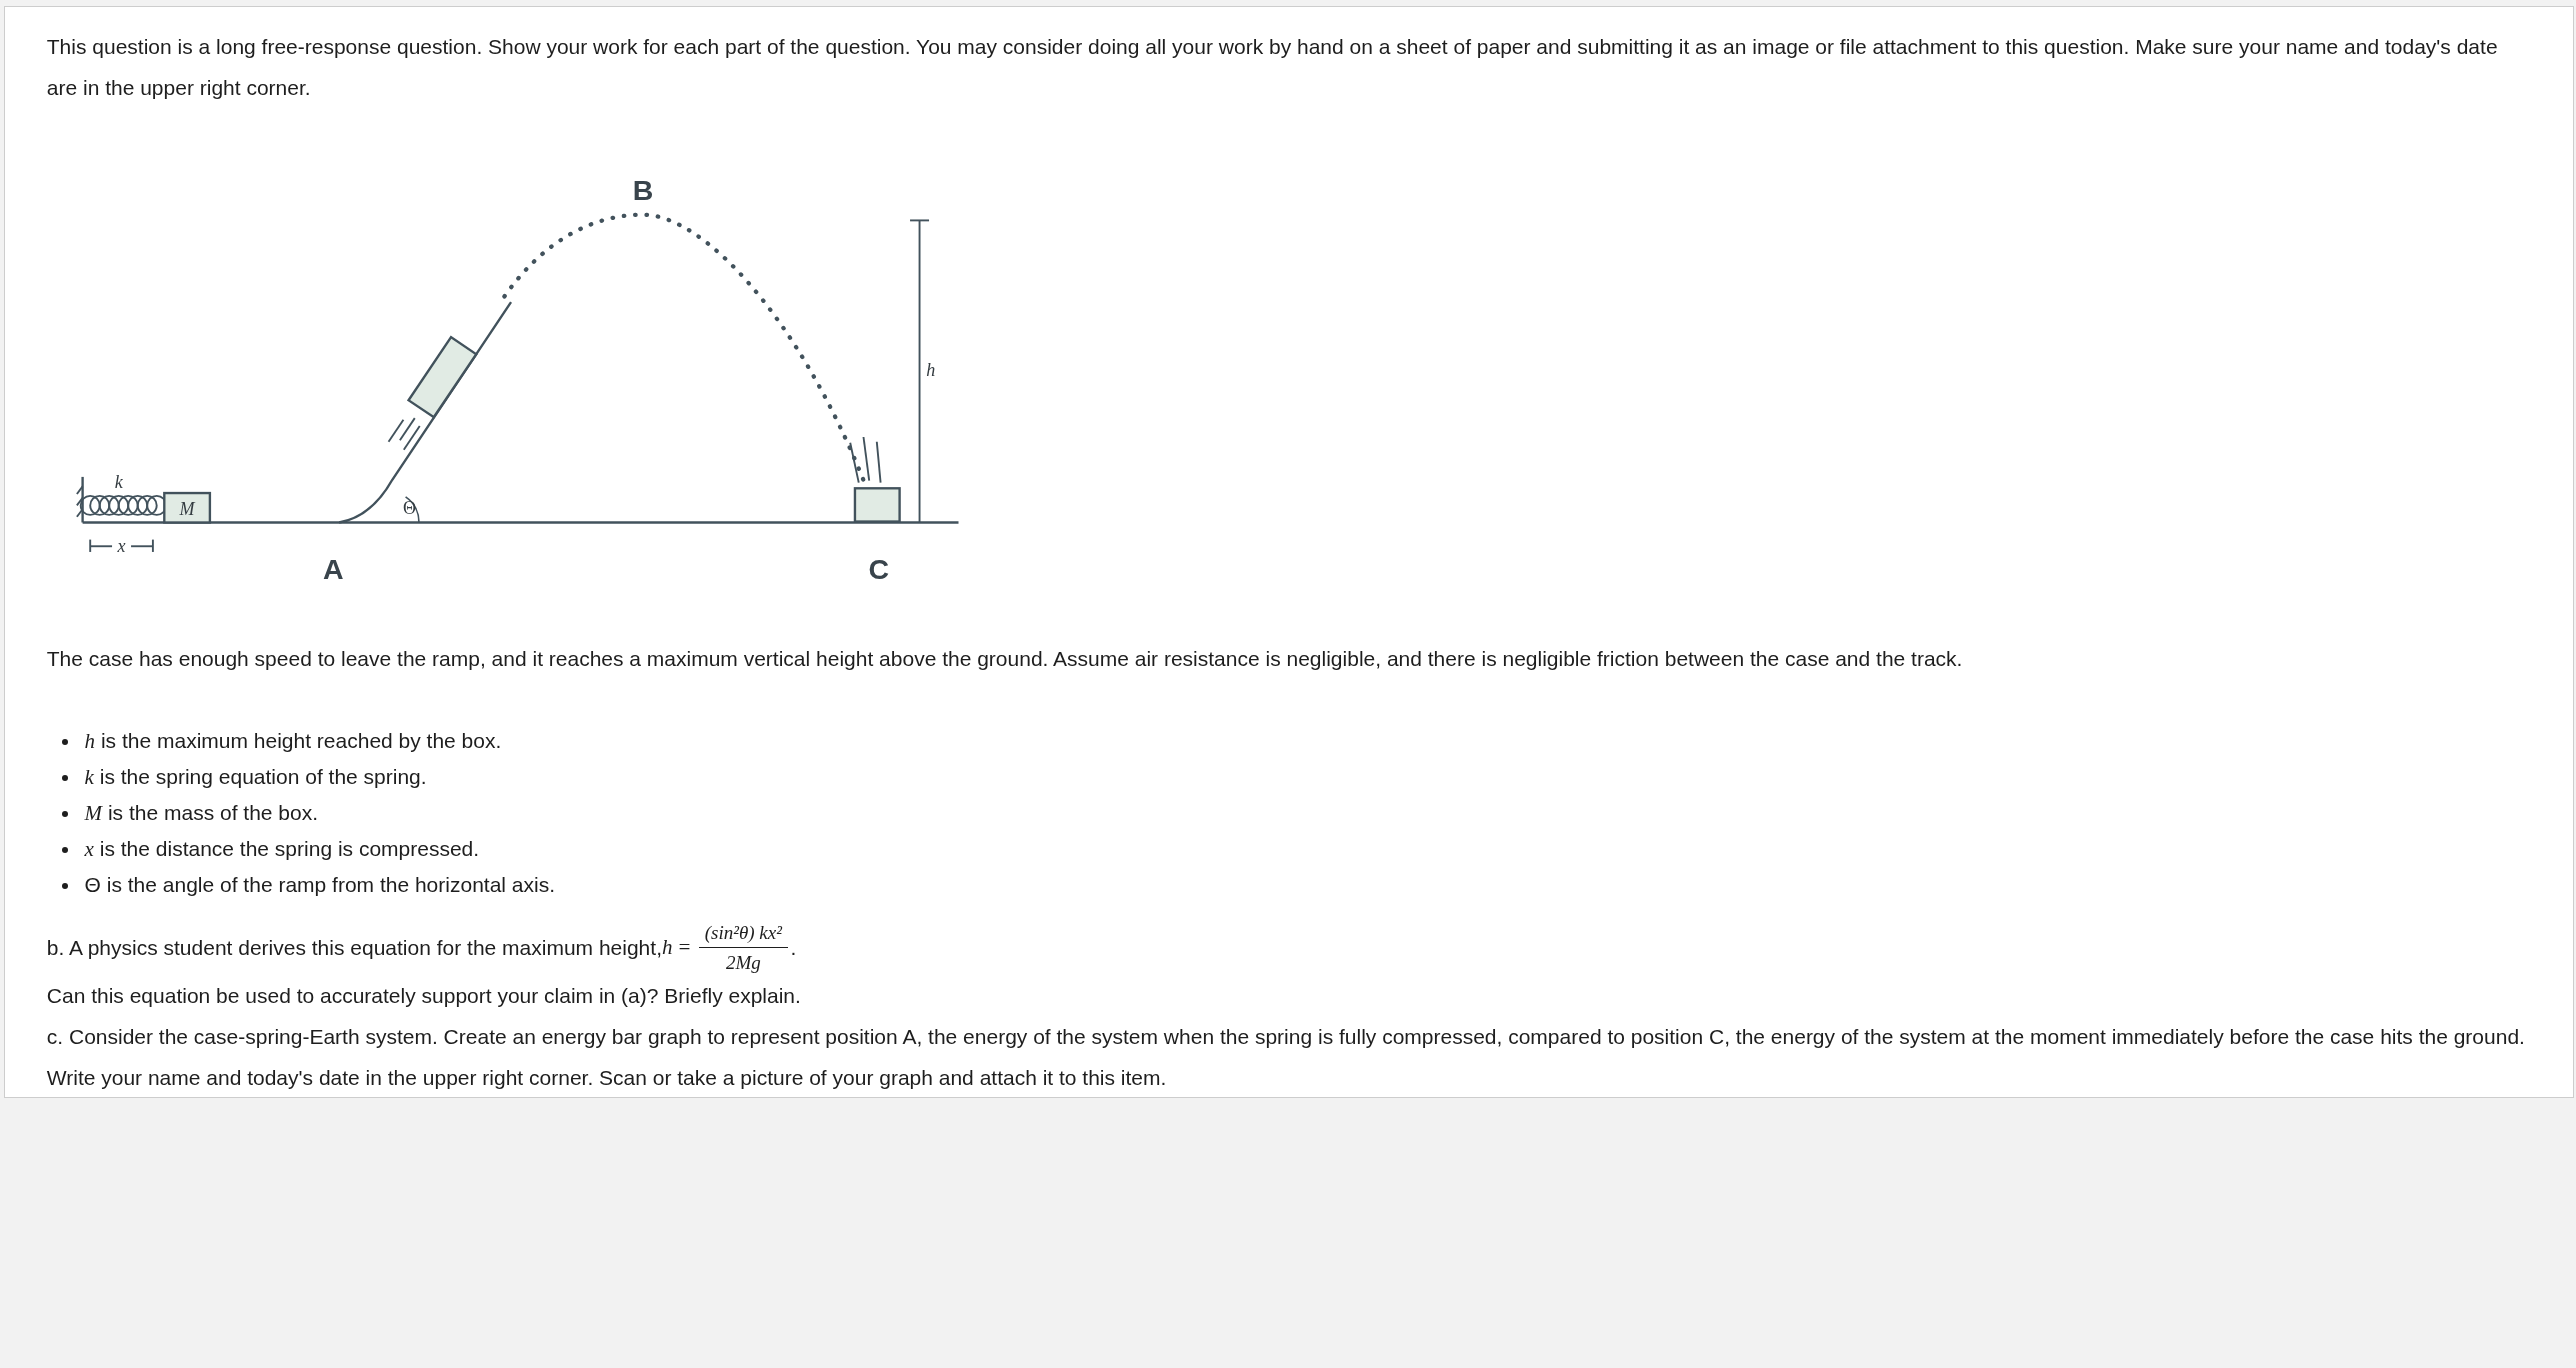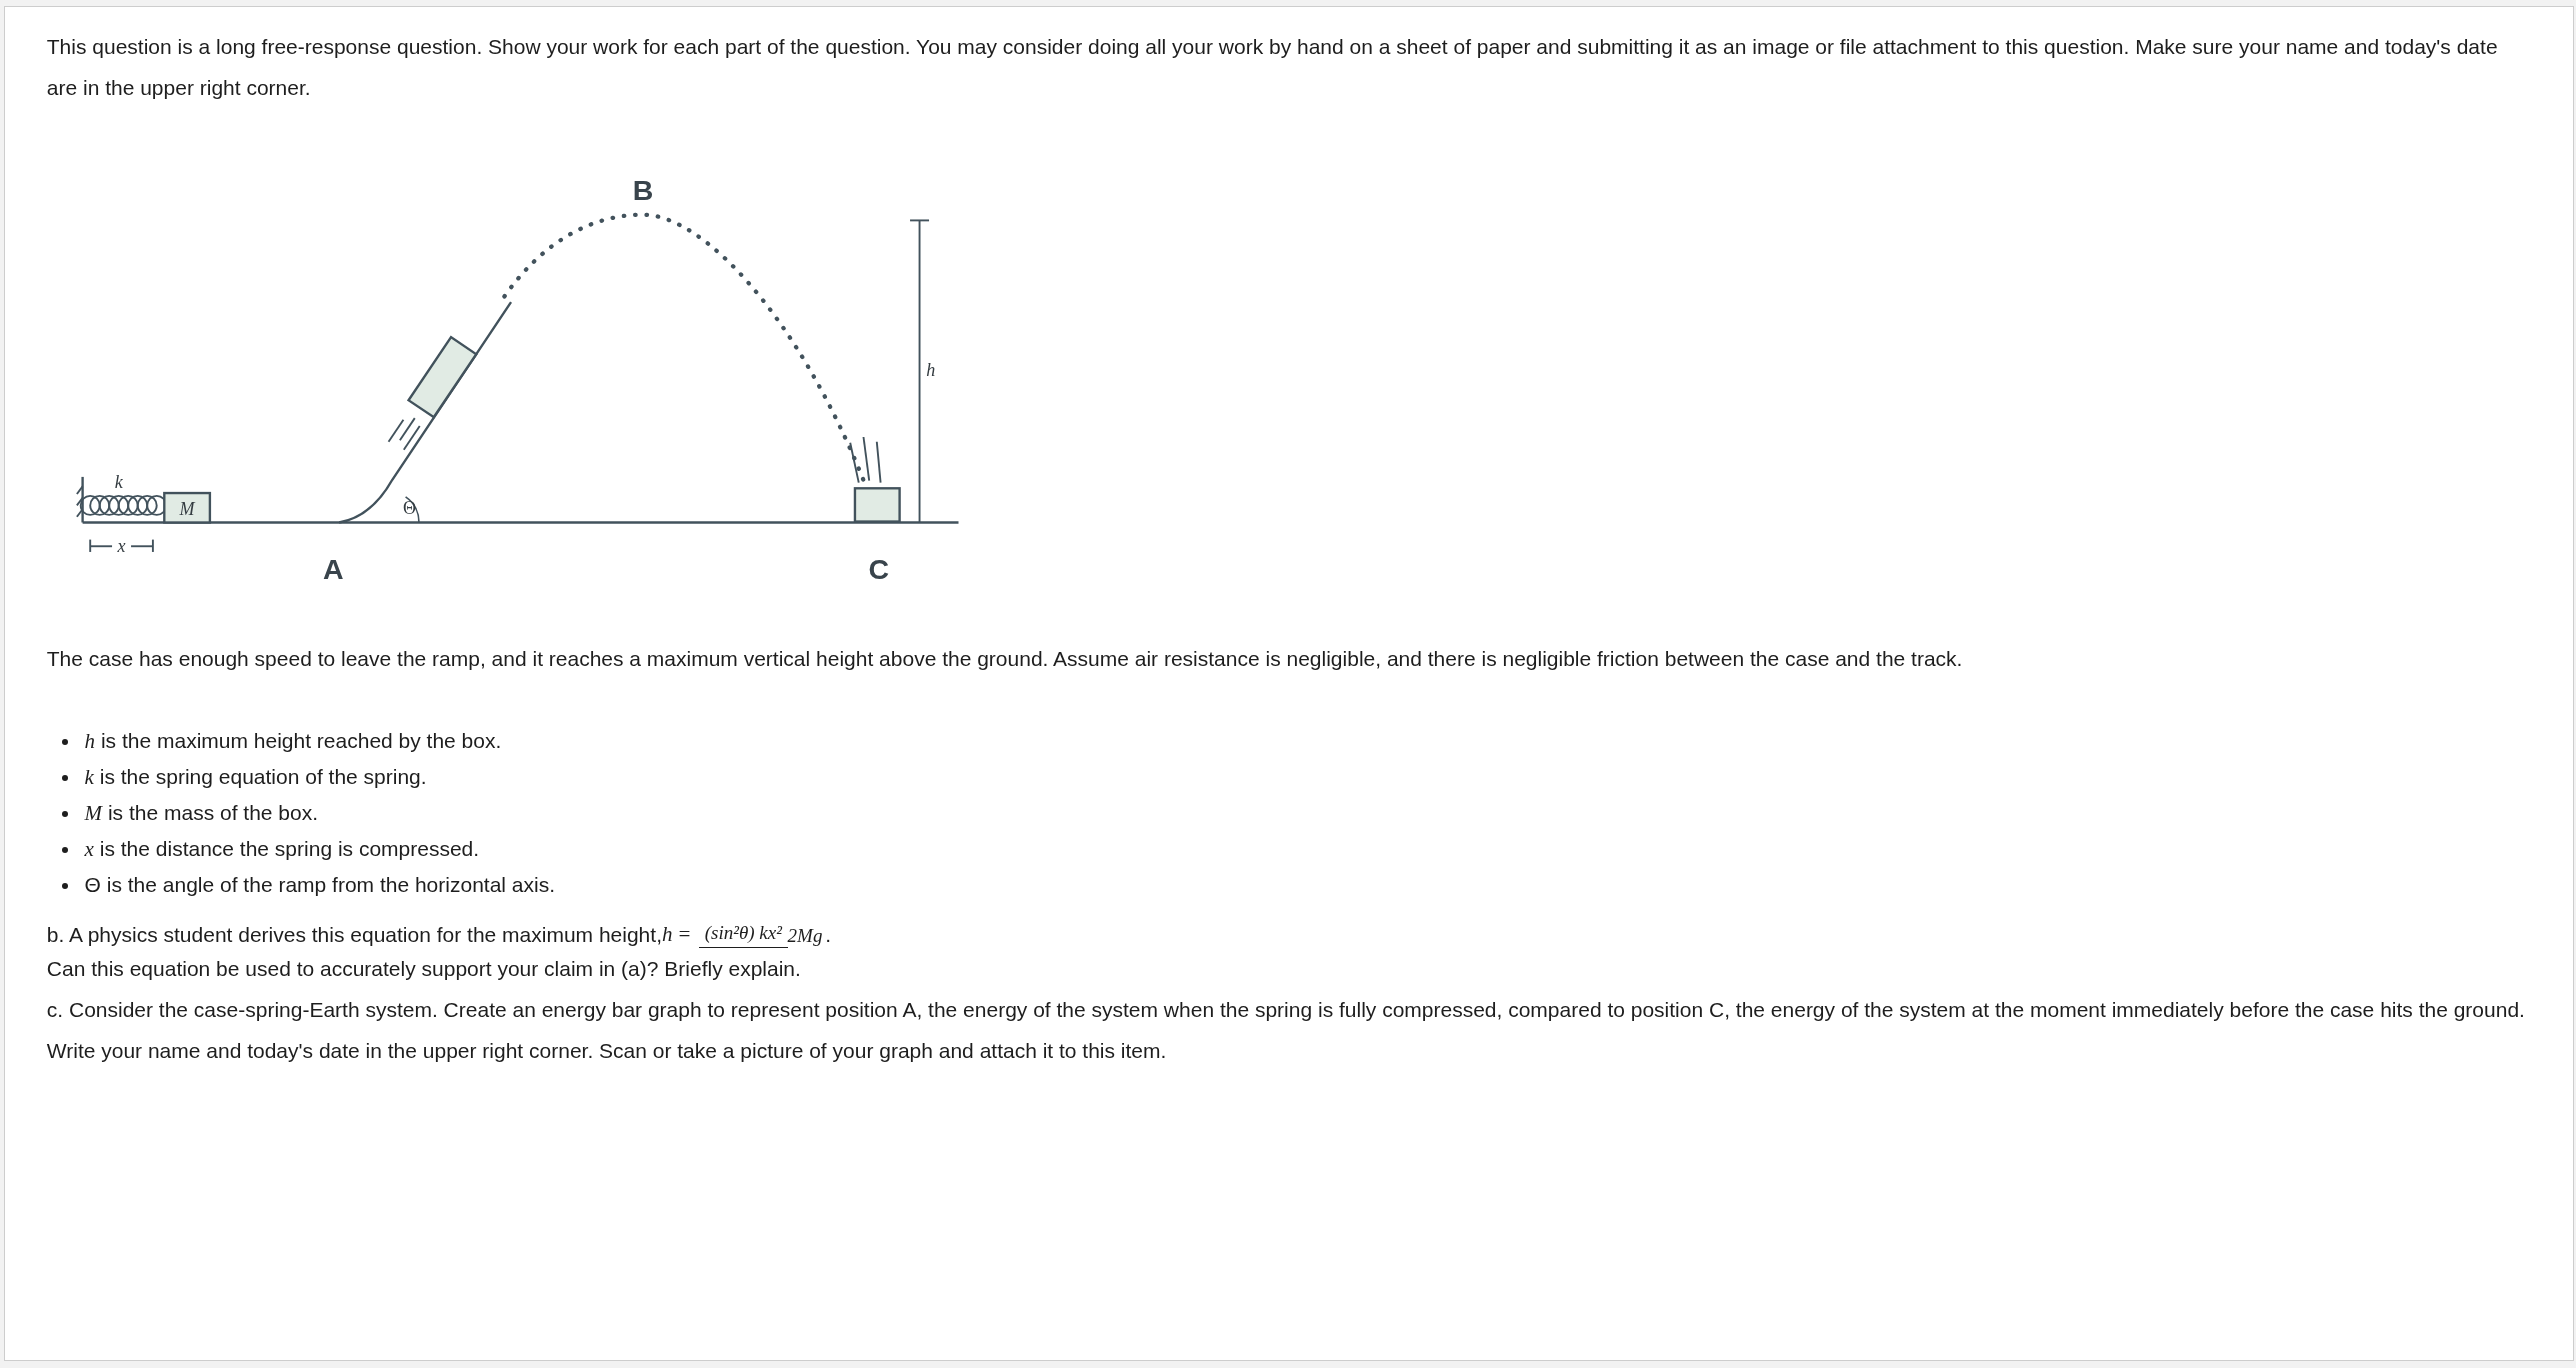--- a/index.html
+++ b/index.html
@@ -14,21 +14,21 @@
     width: 2576px;
     height: 1368px;
     background: #f2f2f2;
     overflow: hidden;
   }
   .panel {
     position: absolute;
     left: 3.8px;
     top: 5.7px;
     width: 2570px;
-    height: 1355px;
+    height: 1092px;
     background: #ffffff;
     border: 1px solid #cdcdcd;
     box-sizing: border-box;
     overflow: hidden;
   }
   .content {
     padding: 19px 42px 0 42px;
     font-size: 21px;
     line-height: 41px;
   }
@@ -76,20 +76,21 @@
   }
   .math {
     font-family: "Liberation Serif", serif;
     font-style: italic;
     font-size: 21px;
     white-space: pre;
   }
   .math .eq { margin: 0 1.9px 0 4.8px; }
   .frac {
     display: inline-flex;
+    flex-direction: column;
     align-items: center;
     margin: 0 2.9px 0 5.7px;
     font-family: "Liberation Serif", serif;
     font-style: italic;
     font-size: 19px;
     line-height: 1.25;
   }
   .frac .num { border-bottom: 1.5px solid #1e1e1e; padding: 0 5.7px 2.9px 5.7px; }
   .frac .den { padding-top: 2.9px; font-style: italic; }
   .followup { margin-top: 49px; }

